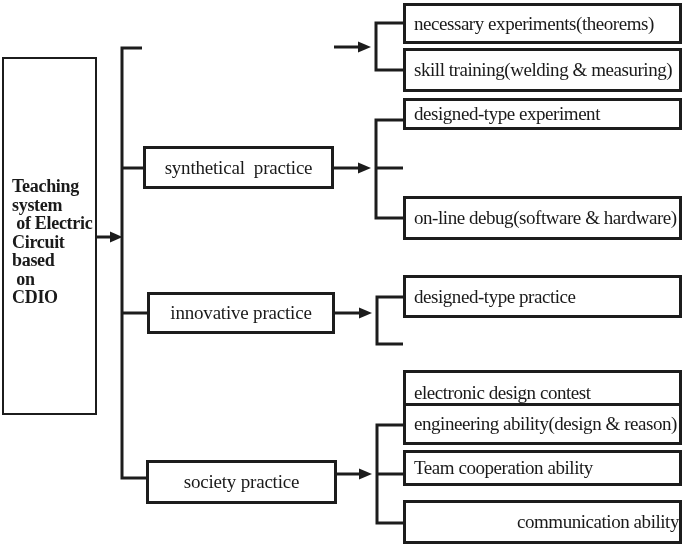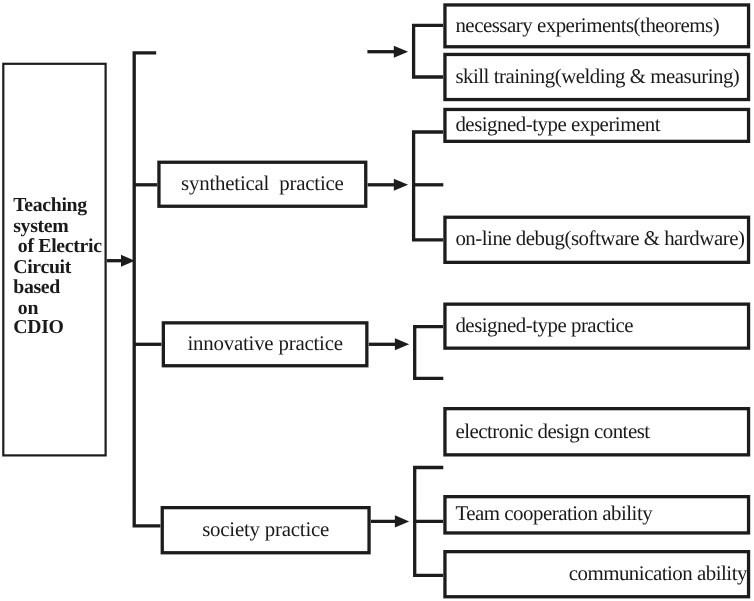--- a/index.html
+++ b/index.html
@@ -102,20 +102,23 @@
   </div>
   <div class="box leaf r4">
     <span>on-line debug(software &amp; hardware)</span>
   </div>
   <div class="box leaf r5">
     <span>designed-type practice</span>
   </div>
   <div class="box leaf r6">
     <span>electronic design contest</span>
   </div>
+  <div class="box leaf r7">
+    <span>engineering ability(design &amp; reason)</span>
+  </div>
   <div class="box leaf r8">
     <span>Team cooperation ability</span>
   </div>
   <div class="box leaf r9">
     <span>communication ability</span>
   </div>
 
 </div>
 
 </body></html>

